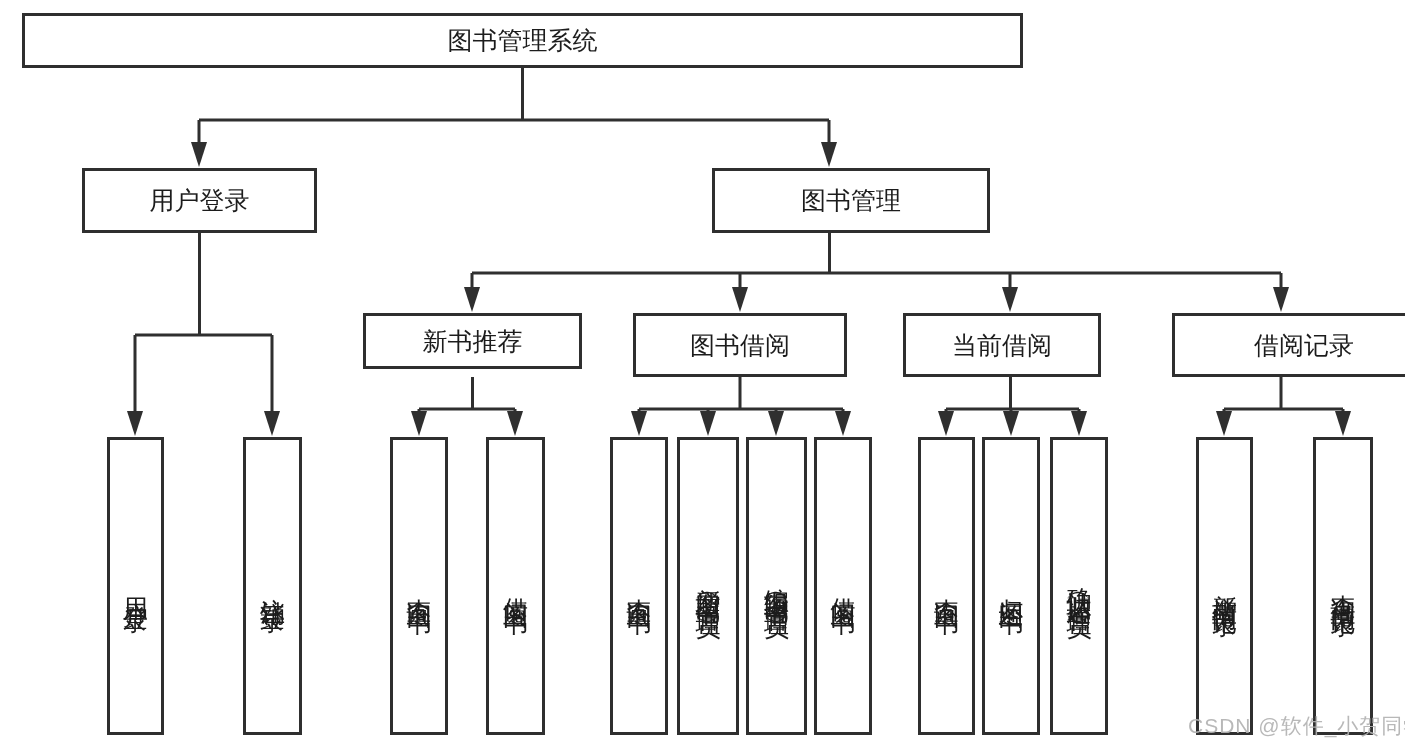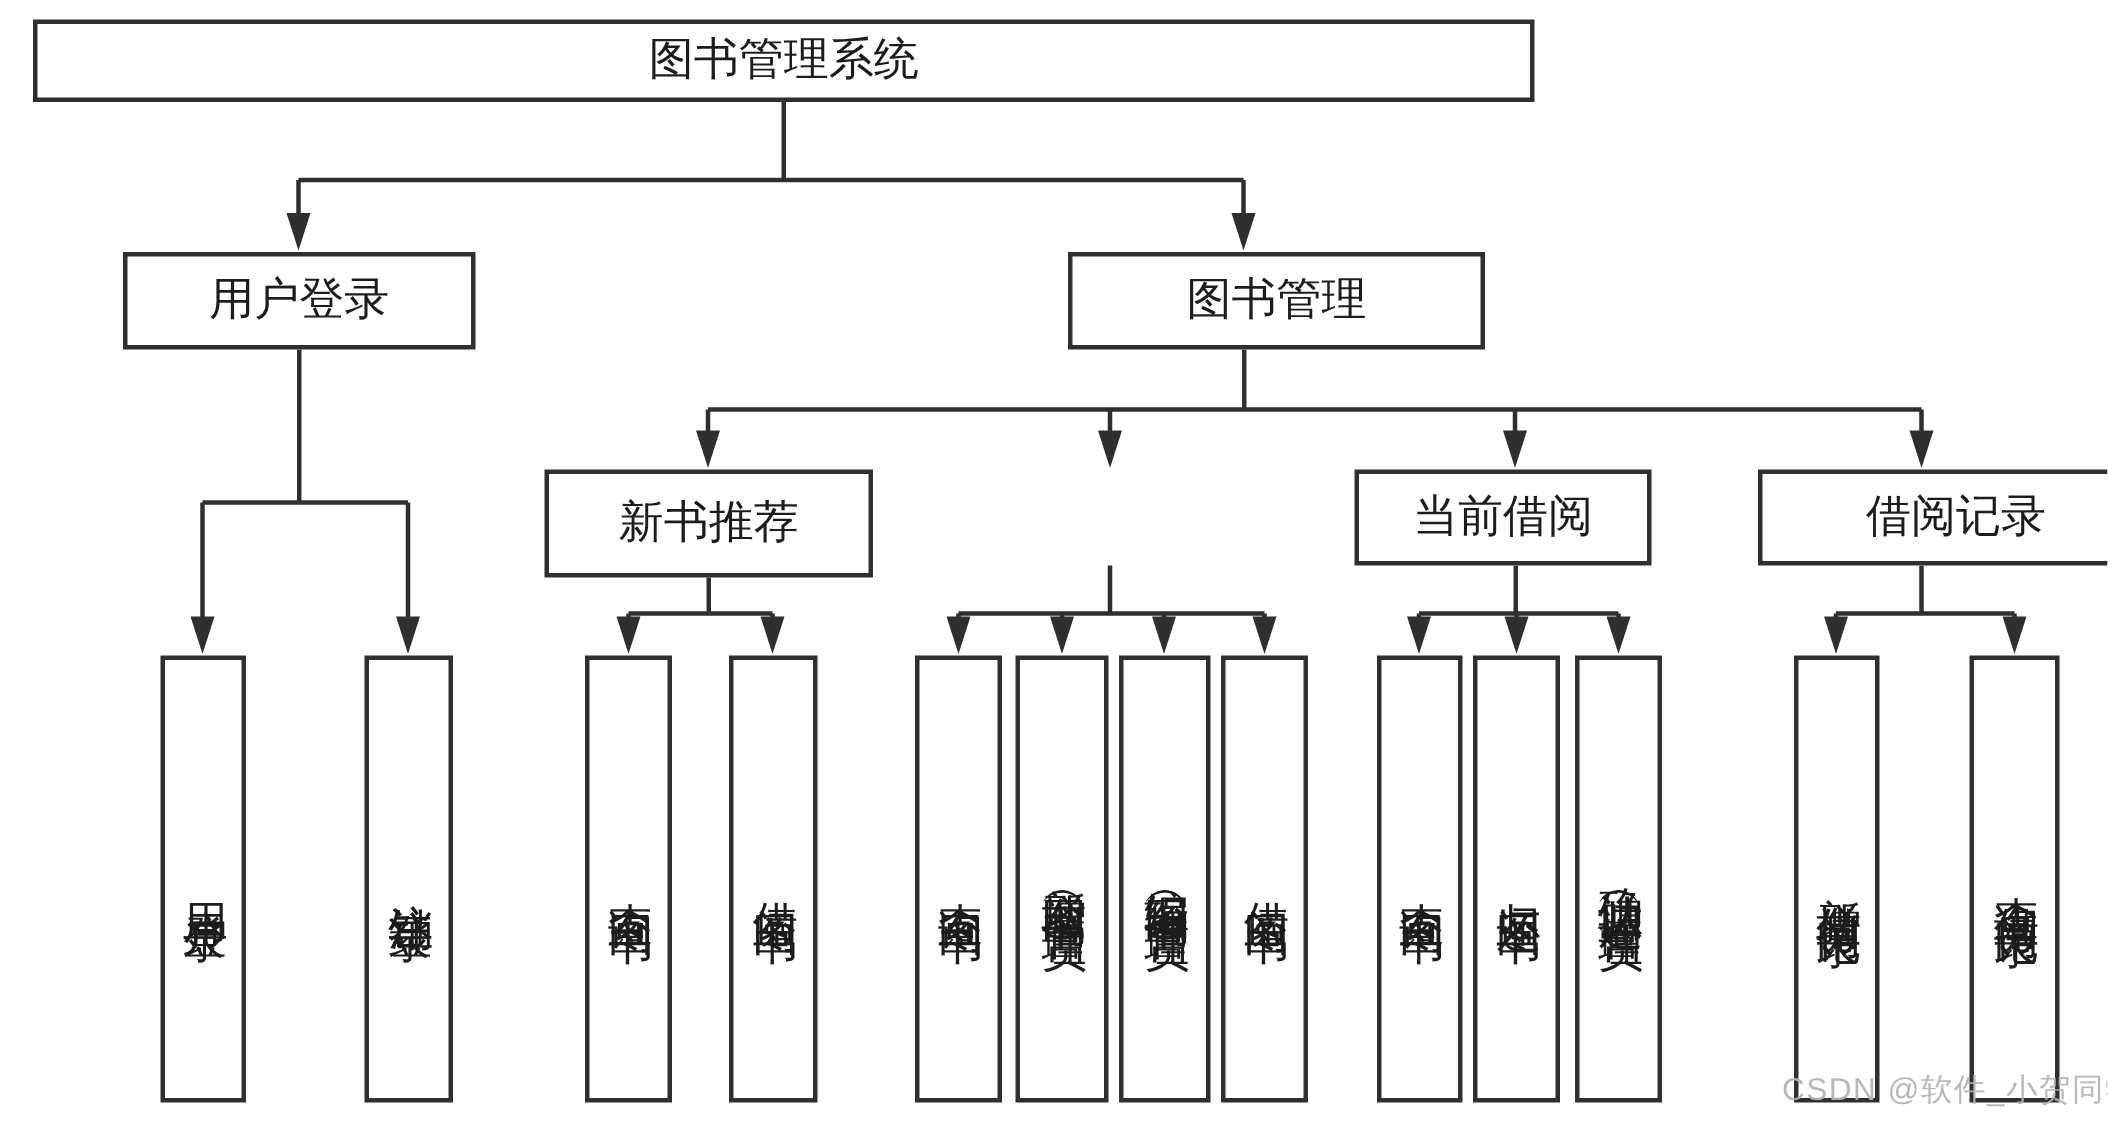--- a/index.html
+++ b/index.html
@@ -17,21 +17,21 @@
   }
   .node {
     position: absolute;
     box-sizing: border-box;
     background: #ffffff;
     border: 3px solid #2f2f2f;
     display: flex;
     align-items: center;
     justify-content: center;
     color: #1c1c1c;
-    font-size: 30px;
+    font-size: 25px;
     line-height: 1.15;
     white-space: nowrap;
   }
   .vtext {
     writing-mode: vertical-rl;
     text-orientation: mixed;
     letter-spacing: 4px;
     white-space: pre;
   }
   svg.wires {
@@ -105,22 +105,25 @@
     <span>图书管理系统</span>
   </div>
 
   <div class="node" style="left:82px;top:168px;width:235px;height:65px">
     <span>用户登录</span>
   </div>
   <div class="node" style="left:712px;top:168px;width:278px;height:65px">
     <span>图书管理</span>
   </div>
 
-  <div class="node" style="left:363px;top:313px;width:219px;height:72px">
+  <div class="node" style="left:363px;top:313px;width:219px;height:56px">
     <span>新书推荐</span>
+  </div>
+  <div class="node" style="left:633px;top:313px;width:214px;height:64px">
+    <span>图书借阅</span>
   </div>
   <div class="node" style="left:903px;top:313px;width:198px;height:64px">
     <span>当前借阅</span>
   </div>
   <div class="node" style="left:1172px;top:313px;width:264px;height:64px">
     <span>借阅记录</span>
   </div>
 
   <div class="node" style="left:107px;top:437px;width:57px;height:298px">
     <span class="vtext">用户登录</span>

